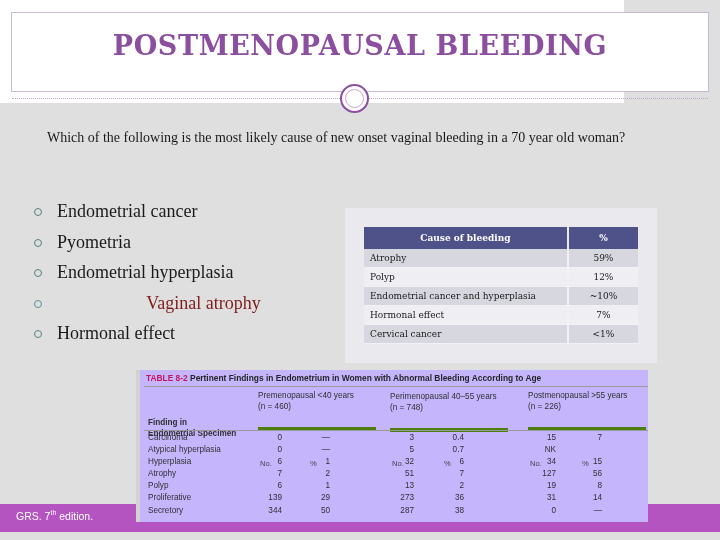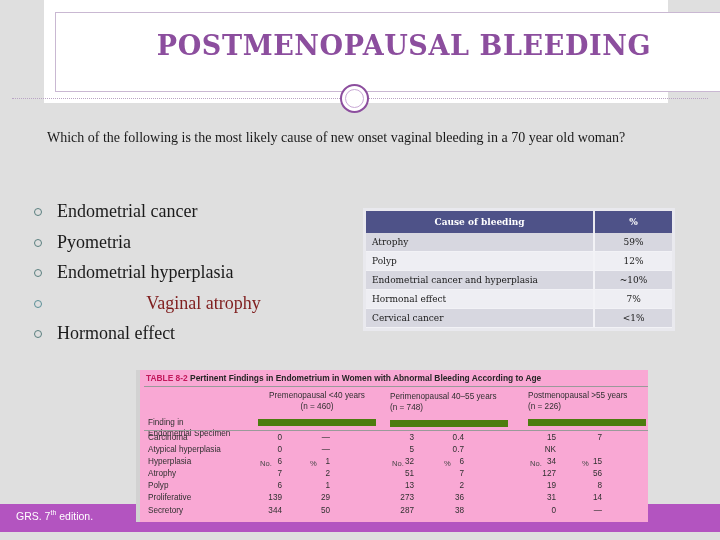--- a/index.html
+++ b/index.html
@@ -21,21 +21,20 @@
     overflow: hidden;
   }
 
   
   .header {
     position: absolute;
     left: 0; top: 0;
     width: 624px;
     height: 103px;
     background: #ffffff;
-    margin-left: 44px;
   }
   .header-frame {
     position: absolute;
     left: 11px; top: 12px;
     width: 698px;
     height: 80px;
     border: 1px solid #c9b8d2;
     box-sizing: border-box;
     background: #ffffff;
   }
@@ -118,24 +117,24 @@
     color: #7f1d1d;
     text-align: center;
   }
   .bullets li.answer .bullet-ring {
     border-color: #5a8f97;
   }
 
   
   .data-table-wrap {
     position: absolute;
-    left: 363px; top: 208px;
+    left: 345px; top: 208px;
     width: 312px;
     background: #e9e9ee;
-    padding: 3px;
+    padding: 19px;
     box-sizing: border-box;
   }
   table.data-table {
     border-collapse: collapse;
     width: 100%;
     font-family: "DejaVu Serif", "Liberation Serif", serif;
     table-layout: fixed;
   }
   table.data-table th {
     background: #4E5288;
@@ -178,21 +177,21 @@
     white-space: nowrap;
   }
   .citation sup { font-size: 7px; vertical-align: super; }
 
   
   .figure {
     position: absolute;
     left: 136px; top: 370px;
     width: 512px;
     height: 152px;
-    background: #f9a8d4;
+    background: #c4b5fd;
     overflow: hidden;
     font-family: "Liberation Sans", "DejaVu Sans", sans-serif;
     border-left: 4px solid #d2d2d2;
     box-sizing: border-box;
   }
   .fig-caption {
     position: absolute;
     left: 6px; top: 3px;
     right: 4px;
     font-size: 8.4px;
@@ -217,38 +216,39 @@
   }
   .fig-grp {
     position: absolute;
     font-size: 8.2px;
     color: #303030;
     white-space: nowrap;
     line-height: 10.5px;
   }
   .fig-grp .ul {
     display: block;
-    border-bottom: 7px solid #4d7c0f;
-    padding-bottom: 7px;
+    border-bottom: 4px solid #4d7c0f;
+    padding-bottom: 15px;
     width: 118px;
   }
   .fig-subhead {
     position: absolute;
     font-size: 7.6px;
     color: #454545;
     white-space: nowrap;
     margin-top: 40px;
   }
   .fig-stub {
     position: absolute;
     left: 8px; top: 28px;
     font-size: 8.2px;
     color: #303030;
     line-height: 11px;
     white-space: nowrap;
+    font-weight: bold;
   }
   .fig-rule-mid {
     position: absolute;
     left: 4px; top: 60px;
     right: 0;
     height: 1px;
     background: #9a9a9a;
   }
   .fig-body {
     position: absolute;
@@ -351,21 +351,21 @@
       <span class="tbl-title">Pertinent Findings in Endometrium in Women with Abnormal Bleeding According to Age</span>
     </div>
     <div class="fig-rule-top"></div>
 
     <div class="fig-head">
       <div class="fig-stub">
         <div>Finding in</div>
         <div>Endometrial Specimen</div>
       </div>
 
-      <div class="fig-grp" style="left:118px; top:2px;text-align:center;">
+      <div class="fig-grp" style="left:118px; top:2px;">
         <span>Premenopausal &lt;40 years</span>
         <span class="ul">(n = 460)</span>
       </div>
       <div class="fig-grp" style="left:250px; top:3px;">
         <span>Perimenopausal 40–55 years</span>
         <span class="ul">(n = 748)</span>
       </div>
       <div class="fig-grp" style="left:388px; top:2px;">
         <span>Postmenopausal &gt;55 years</span>
         <span class="ul">(n = 226)</span>

